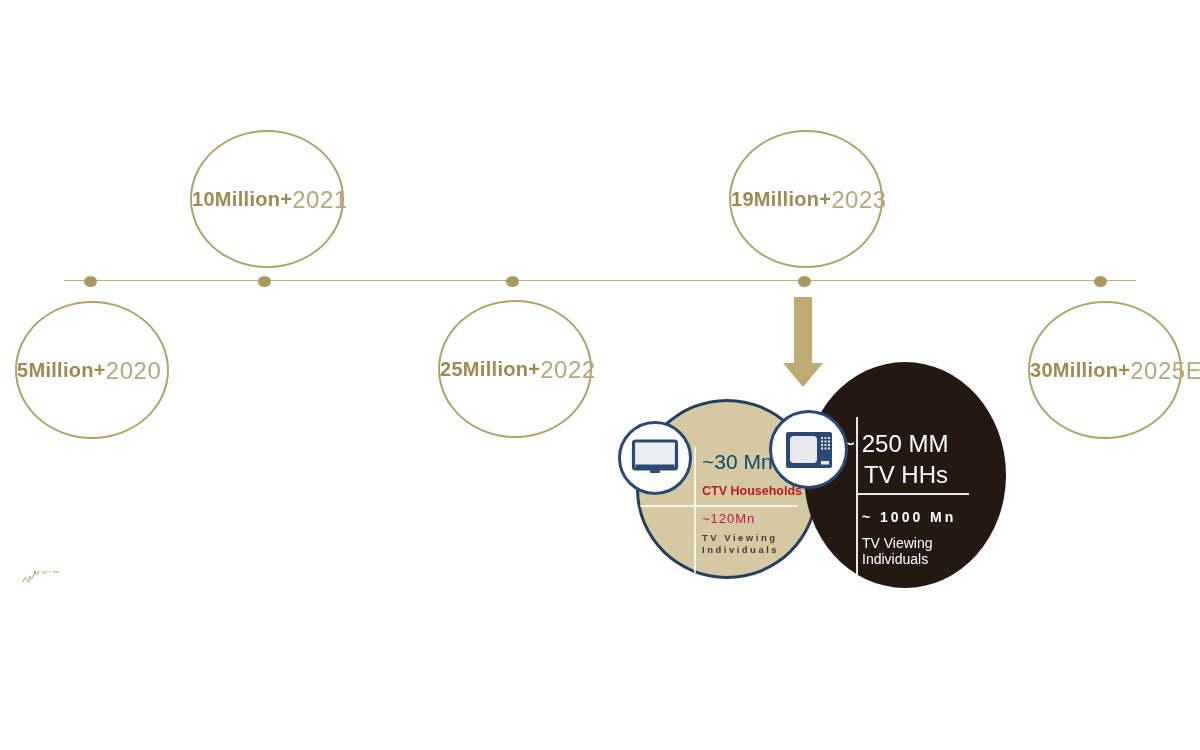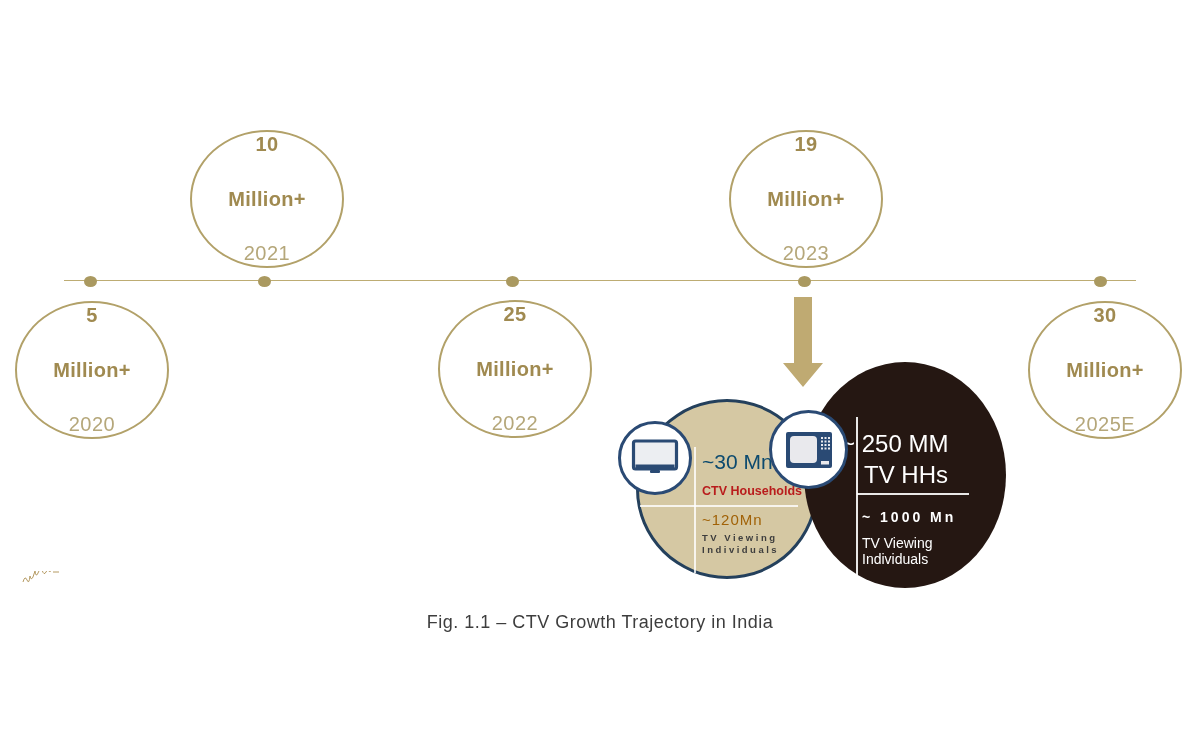--- a/index.html
+++ b/index.html
@@ -6,45 +6,45 @@
   .canvas{
     position:relative;width:1200px;height:750px;background:#ffffff;overflow:hidden;
     font-family:"Liberation Sans", sans-serif;
   }
   
   .tl-line{position:absolute;left:64px;top:280px;width:1072px;height:1px;background:#bdac73;}
   .tl-dot{position:absolute;width:13px;height:11px;border-radius:50%;background:#aa9960;top:276px;}
   
   .milestone{
     position:absolute;width:150px;height:134px;border:2.5px solid #b2a169;border-radius:50%;
-    background:#fff;display:flex;flex-direction:column;align-items:center;justify-content:space-between;
+    background:#fff;display:flex;flex-direction:row;align-items:center;justify-content:flex-start;
     text-align:center;line-height:25px;
   }
   .ms-value,.ms-unit{font-size:20px;font-weight:700;color:#a08a50;letter-spacing:.3px;}
-  .ms-year{font-size:20px;font-weight:400;color:#b5a77a;letter-spacing:.5px;}
+  .ms-year{font-size:24px;font-weight:400;color:#b5a77a;letter-spacing:.5px;}
   
   .down-arrow{position:absolute;left:781px;top:297px;}
   
   .ctv-circle{
     position:absolute;left:636px;top:399px;width:182px;height:180px;border-radius:50%;
     background:#d5c8a3;border:3px solid #24405c;box-sizing:border-box;
   }
   .tv-circle{
     position:absolute;left:804px;top:362px;width:202px;height:226px;border-radius:50%;
     background:#251712;
   }
   .divider{position:absolute;background:rgba(255,255,255,.8);}
   .ctv-div-v{left:694px;top:447px;width:1.5px;height:126px;}
   .ctv-div-h{left:640px;top:505px;width:158px;height:1.5px;}
   .tv-div-v{left:856px;top:417px;width:1.5px;height:158px;background:rgba(255,255,255,.9);}
   .tv-div-h{left:857px;top:493px;width:112px;height:1.5px;background:rgba(255,255,255,.9);}
   .lbl{position:absolute;white-space:nowrap;}
   .ctv-value{left:702px;top:450px;font-size:21px;color:#0c4a6e;}
   .ctv-label{left:702px;top:484px;font-size:12.5px;font-weight:700;color:#b91c1c;}
-  .ctv-viewers{left:702px;top:511px;font-size:15px;letter-spacing:1px;color:#a16207;}
+  .ctv-viewers{left:702px;top:511px;font-size:13px;letter-spacing:1px;color:#be185d;}
   .ctv-vl1{left:702px;top:532px;font-size:9.5px;letter-spacing:2.5px;font-weight:700;color:#3d3d3d;}
   .ctv-vl2{left:702px;top:544px;font-size:9.5px;letter-spacing:2.5px;font-weight:700;color:#3d3d3d;}
   .tv-value{left:841px;top:430px;font-size:24px;color:#fff;}
   .tv-label{left:864px;top:461px;font-size:24px;color:#fff;}
   .tv-viewers{left:862px;top:509px;font-size:14px;letter-spacing:3px;font-weight:700;color:#fff;}
   .tv-vl1{left:862px;top:535px;font-size:14px;color:#fff;}
   .tv-vl2{left:862px;top:551px;font-size:14px;color:#fff;}
   
   .icon-circle{
     position:absolute;background:#fff;border:3px solid #2a4a74;border-radius:50%;
@@ -146,15 +146,14 @@
           <rect x="44" y="19.5" width="2" height="2"></rect>
         <rect x="37" y="33" width="8" height="3.5"></rect>
       </g>
     </svg>
   </div>
 
   <svg class="watermark" width="38" height="14" viewBox="0 0 38 14">
     <path d="M1,11 q2,-7 4,-2 t3,-4 q1,5 3,1 l2,-6 q1,7 3,2 t4,-3 q2,6 4,2 l2,-3 q1,4 3,2 m2,1 h6" fill="none" stroke="#b59a62" stroke-width="1"></path>
   </svg>
 
-  <div class="caption">Fig. 1.1 – CTV Growth Trajectory in India</div>
 
 </div>
 
 </body></html>

